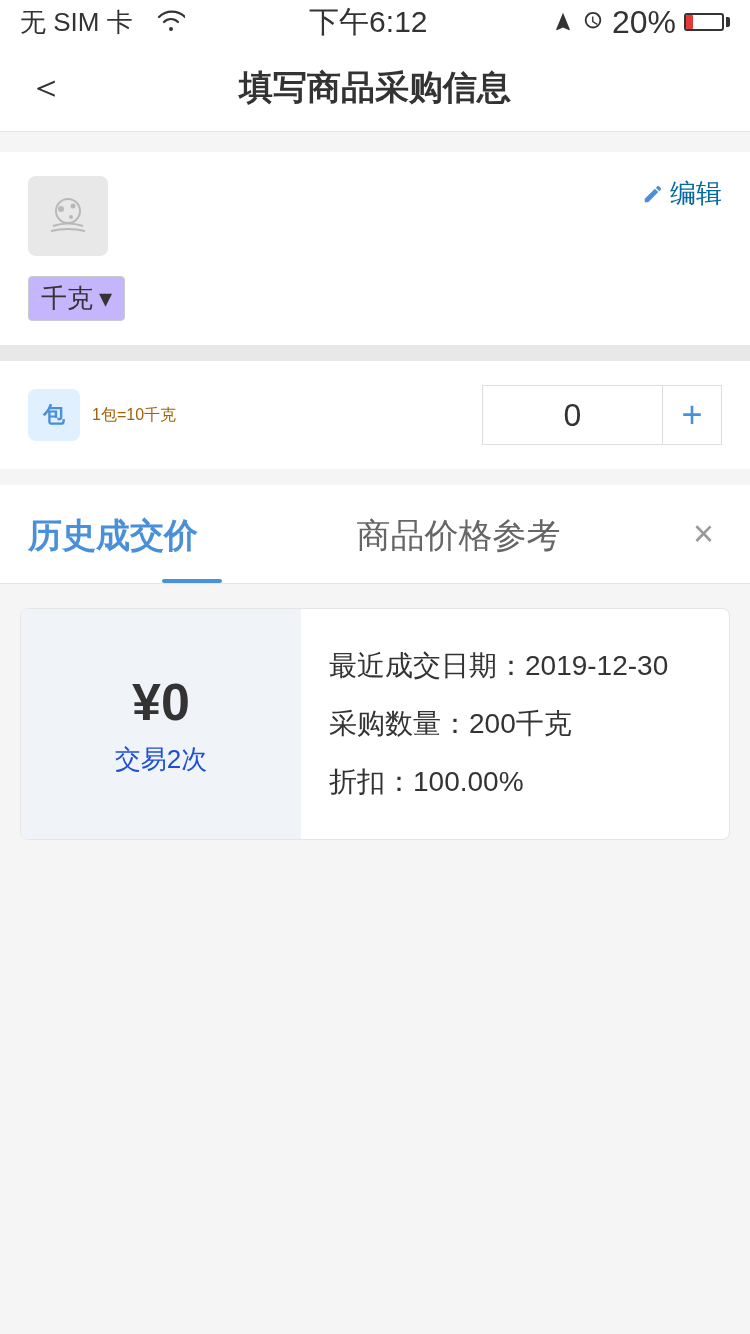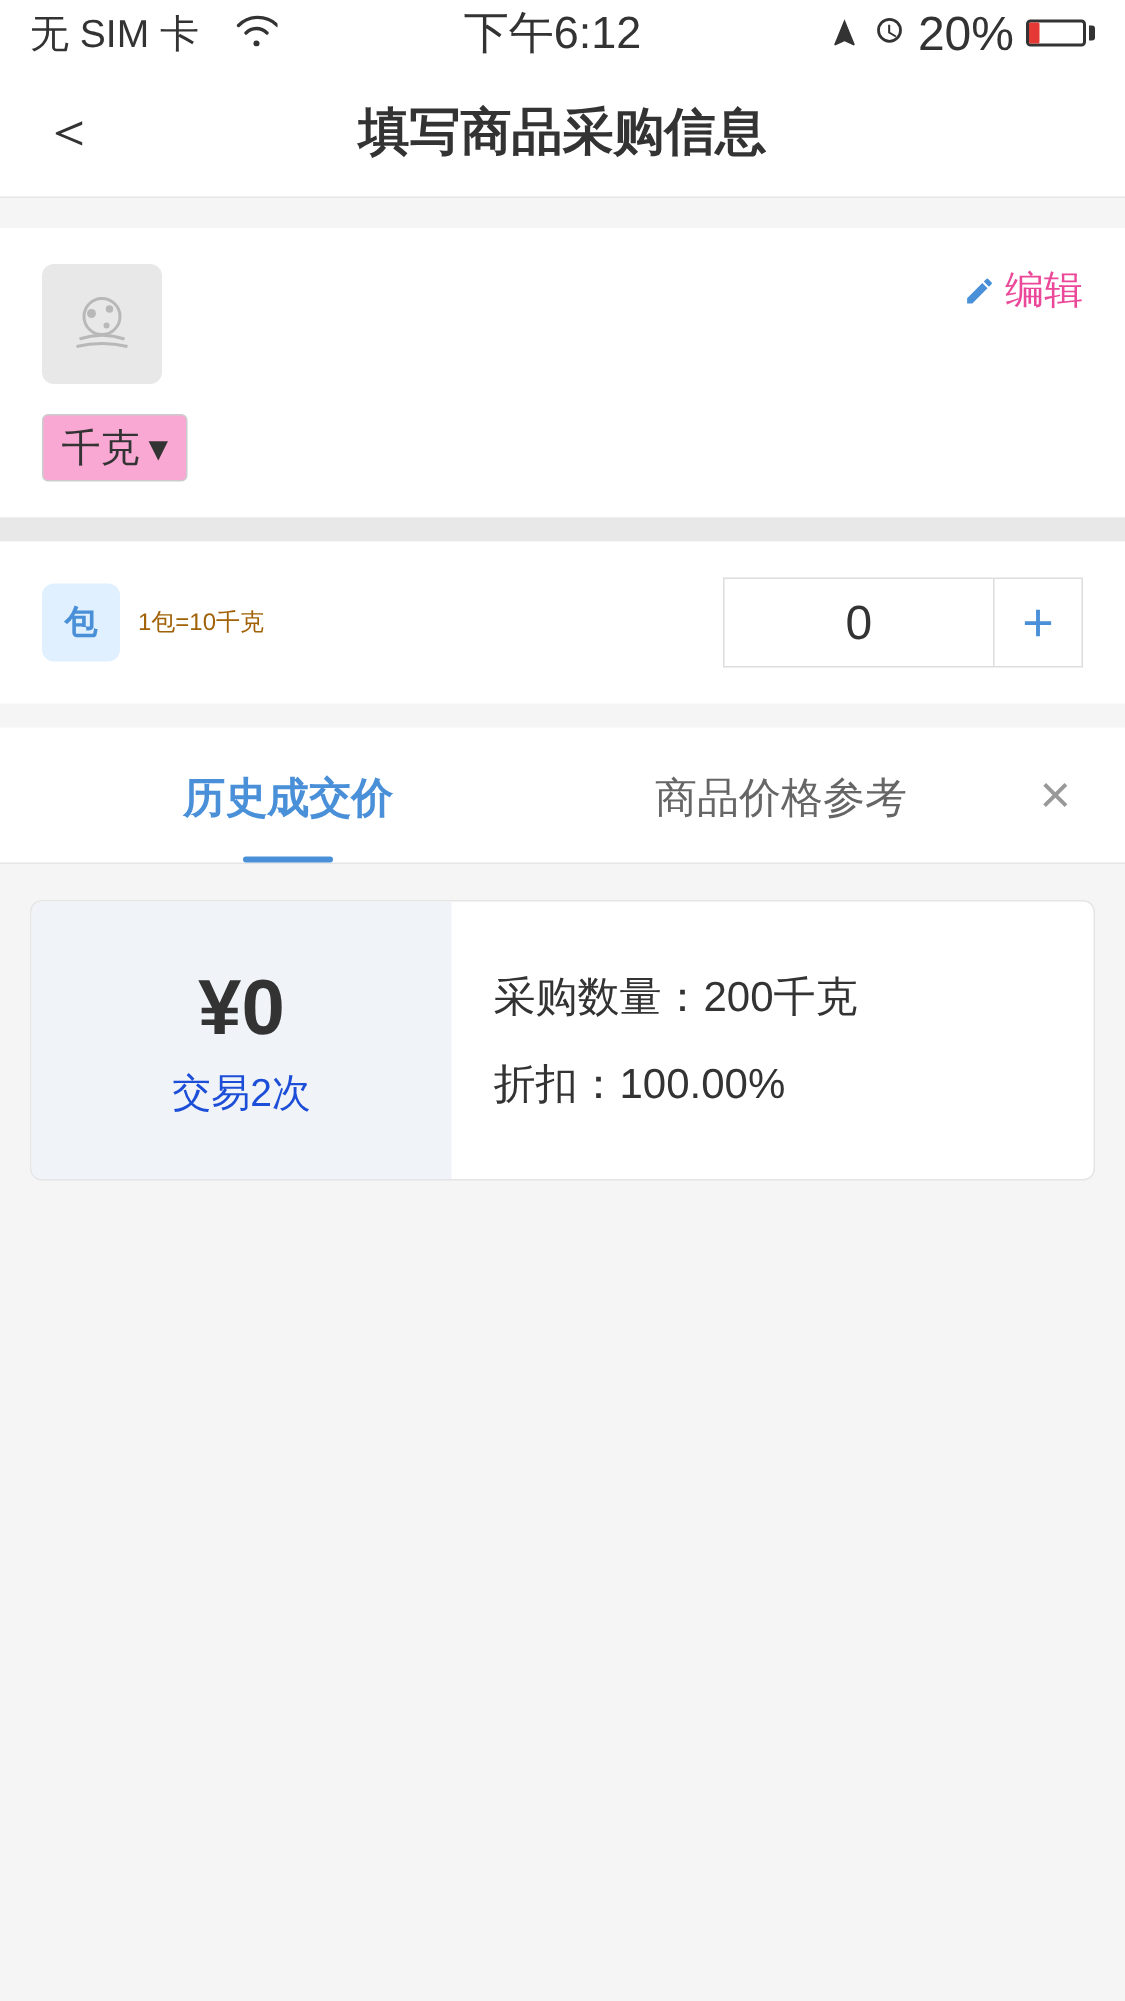--- a/index.html
+++ b/index.html
@@ -127,21 +127,21 @@
     }
     .product-name {
       font-size: 30px;
       font-weight: 500;
       color: #333;
     }
     .edit-btn {
       display: flex;
       align-items: center;
       gap: 6px;
-      color: #ec4899;
+      color: #0369a1;
       font-size: 26px;
       cursor: pointer;
       white-space: nowrap;
     }
     .product-meta {
       display: flex;
       align-items: center;
       justify-content: space-between;
       margin-top: 20px;
     }
@@ -154,21 +154,21 @@
     }
     .unit-select {
       display: inline-flex;
       align-items: center;
       gap: 6px;
       border: 1px solid #ccc;
       border-radius: 4px;
       padding: 4px 12px;
       font-size: 26px;
       color: #333;
-      background: #f9a8d4;
+      background: #c4b5fd;
       cursor: pointer;
     }
     .price-ref {
       display: flex;
       align-items: center;
       gap: 8px;
       color: #4a90d9;
       font-size: 26px;
       cursor: pointer;
     }
@@ -256,23 +256,23 @@
       background: #fff;
       margin-top: 16px;
       border-bottom: 1px solid #e5e5e5;
       display: flex;
       align-items: center;
       padding: 0 28px;
       position: relative;
     }
     .tab-item {
       flex: 1;
-      text-align: center;
+      text-align: left;
       padding: 28px 0 24px;
-      font-size: 28px;
+      font-size: 34px;
       color: #666;
       cursor: pointer;
       position: relative;
     }
     .tab-item.active {
       color: #4a90d9;
       font-weight: 600;
     }
     .tab-underline {
       position: absolute;
@@ -447,20 +447,23 @@
 
   <div class="history-card">
     <div class="card-left">
       <div class="price-amount">
         <span>¥</span><span>0</span>
       </div>
       <div class="trade-count">交易2次</div>
     </div>
     <div class="card-right">
       <div class="info-row">
+        <span>最近成交日期：</span><span>2019-12-30</span>
+      </div>
+      <div class="info-row">
         <span>采购数量：</span><span>200千克</span>
       </div>
       <div class="info-row">
         <span>折扣：</span><span>100.00%</span>
       </div>
     </div>
   </div>
 
 </div>
 

